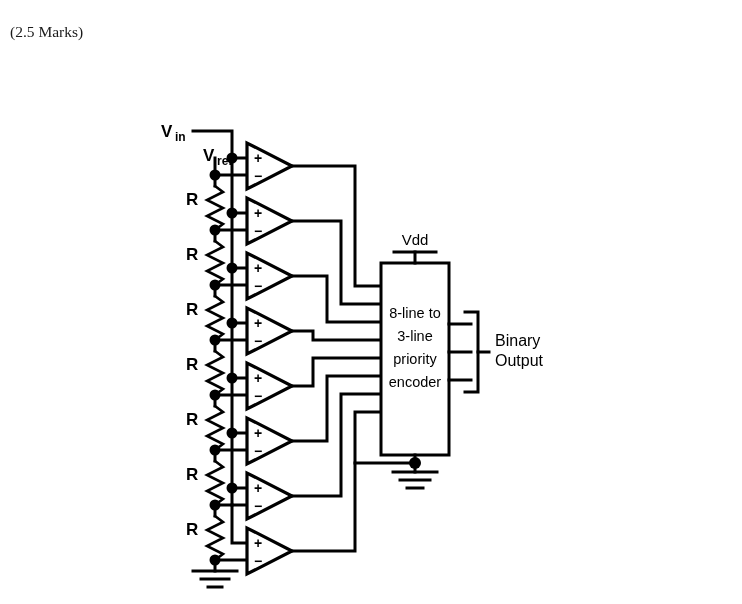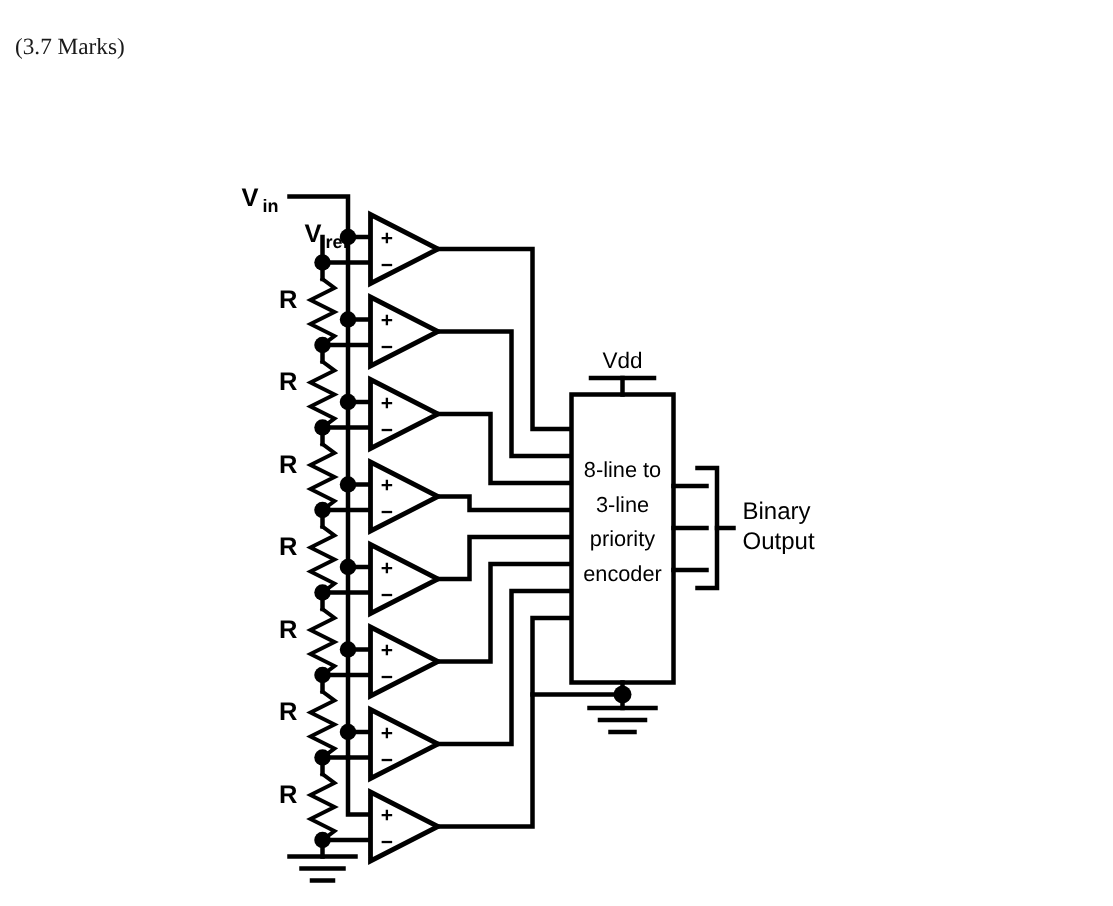--- a/index.html
+++ b/index.html
@@ -101,21 +101,21 @@
     font-family: "Liberation Sans", sans-serif;
     font-size: 15px;
     fill: #000000;
     text-anchor: middle;
   }
 </style>
 </head>
 <body>
 
 <div id="question-block">
-  <span class="q-line">(3.7 Marks)</span>
+  <span class="q-line">(2.5 Marks)</span>
 </div>
 
 <div id="figure-area">
 <svg id="figure-svg" width="742" height="604" viewBox="0 0 742 604" xmlns="http://www.w3.org/2000/svg">
 
   <g>
     <path class="wire" d="M 193 131 L 232 131 L 232 505"></path>
   </g>
 
   <g>

